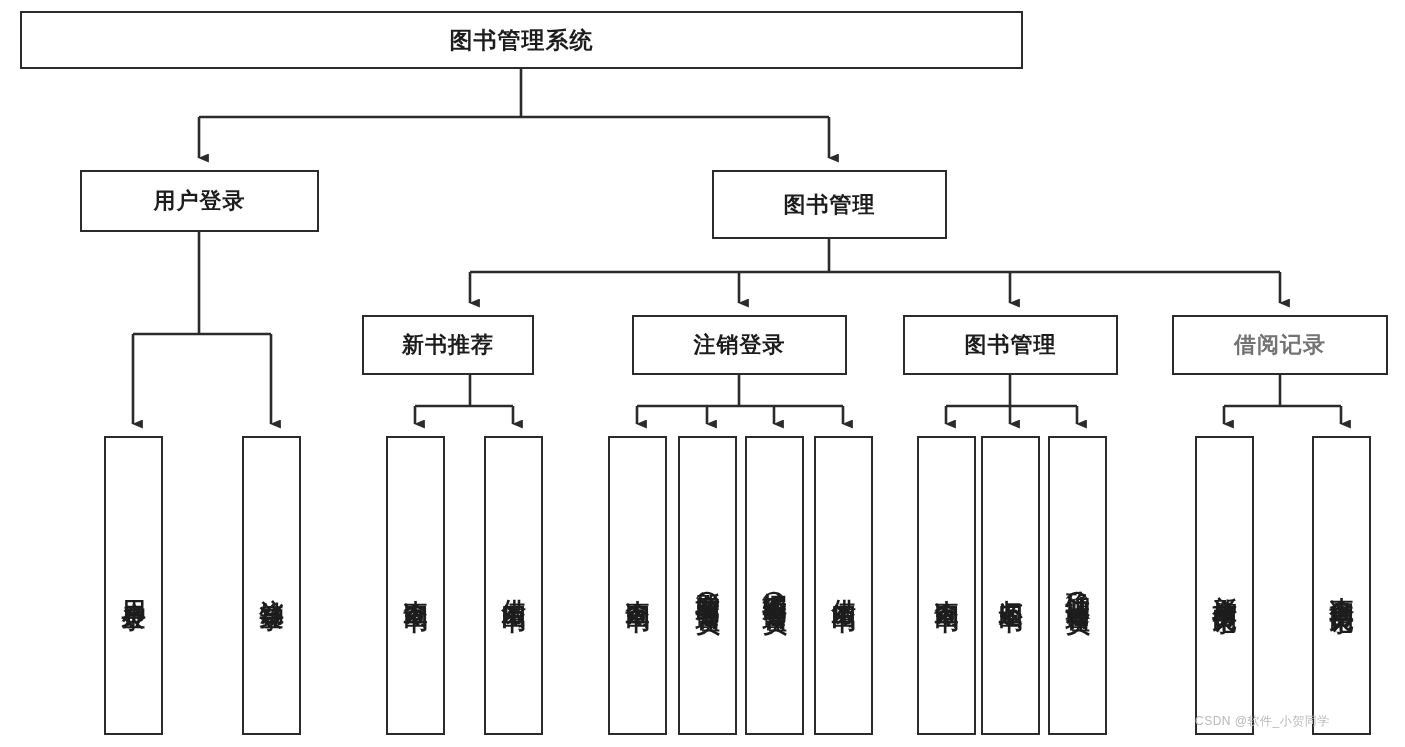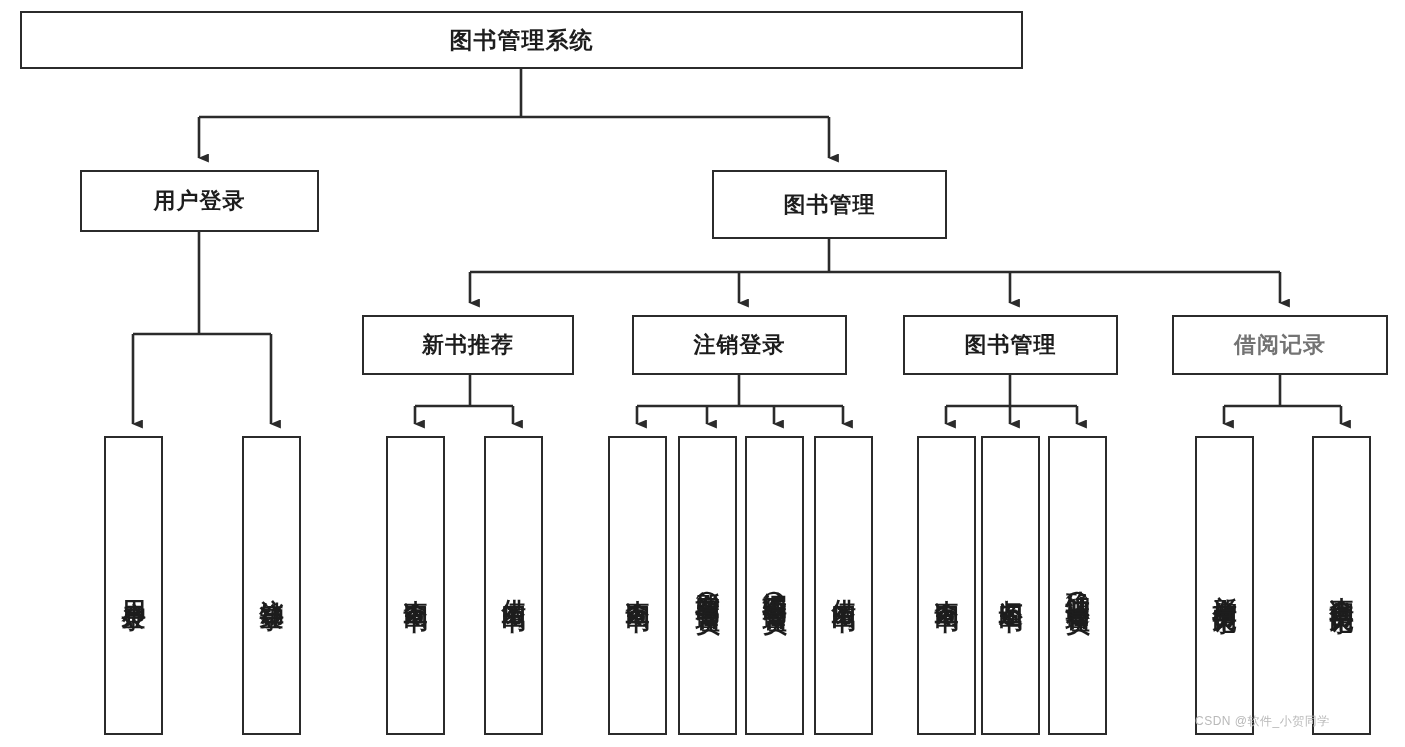--- a/index.html
+++ b/index.html
@@ -78,21 +78,21 @@
     <span class="lbl" style="color: rgb(29, 29, 29);">图书管理系统</span>
   </div>
 
   <div class="node h-node" style="left: 80px; top: 170px; width: 239px; height: 62px; border-color: rgb(43, 43, 43); background: rgb(255, 255, 255);">
     <span class="lbl" style="color: rgb(29, 29, 29);">用户登录</span>
   </div>
   <div class="node h-node" style="left: 712px; top: 170px; width: 235px; height: 69px; border-color: rgb(43, 43, 43); background: rgb(255, 255, 255);">
     <span class="lbl" style="color: rgb(29, 29, 29);">图书管理</span>
   </div>
 
-  <div class="node h-node" style="left: 362px; top: 315px; width: 212px; height: 60px; border-color: rgb(43, 43, 43); background: rgb(255, 255, 255);">
+  <div class="node h-node" style="left: 362px; top: 315px; width: 172px; height: 60px; border-color: rgb(43, 43, 43); background: rgb(255, 255, 255);">
     <span class="lbl" style="color: rgb(29, 29, 29);">新书推荐</span>
   </div>
   <div class="node h-node" style="left: 632px; top: 315px; width: 215px; height: 60px; border-color: rgb(43, 43, 43); background: rgb(255, 255, 255);">
     <span class="lbl" style="color: rgb(29, 29, 29);">注销登录</span>
   </div>
   <div class="node h-node" style="left: 903px; top: 315px; width: 215px; height: 60px; border-color: rgb(43, 43, 43); background: rgb(255, 255, 255);">
     <span class="lbl" style="color: rgb(29, 29, 29);">图书管理</span>
   </div>
   <div class="node h-node" style="left: 1172px; top: 315px; width: 216px; height: 60px; border-color: rgb(43, 43, 43); background: rgb(255, 255, 255);">
     <span class="lbl" style="color: #737373;">借阅记录</span>

